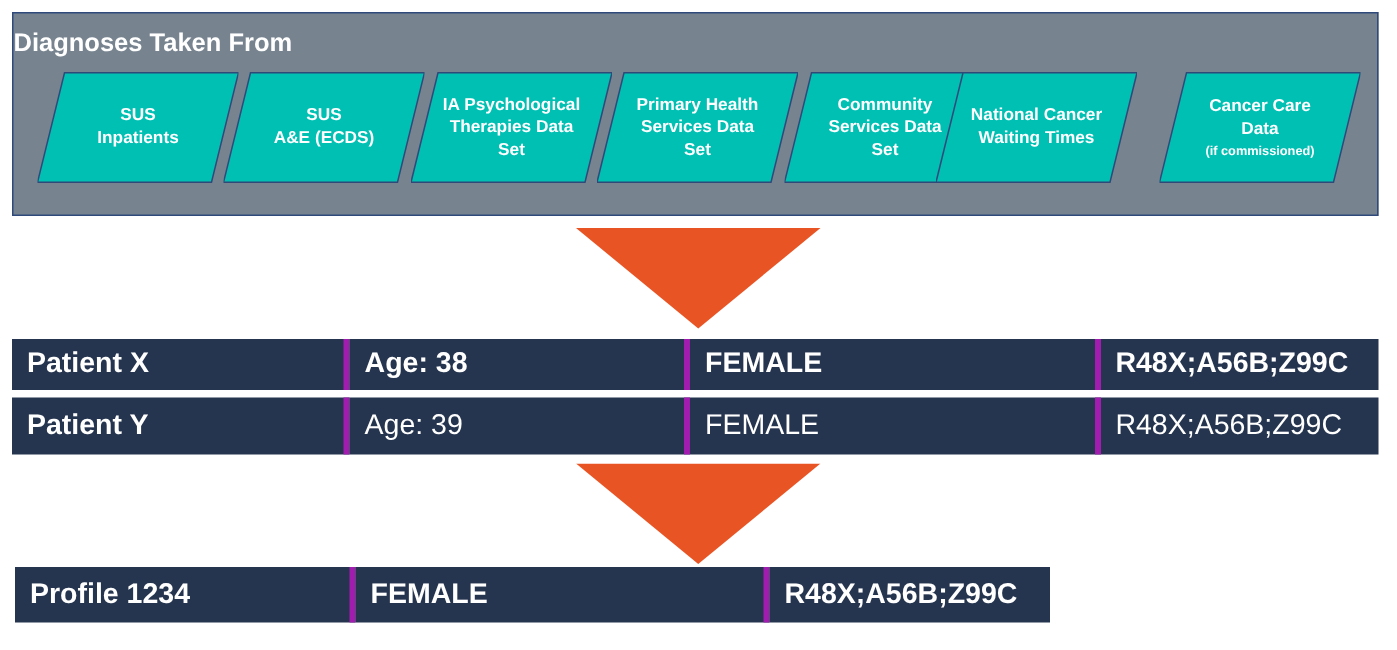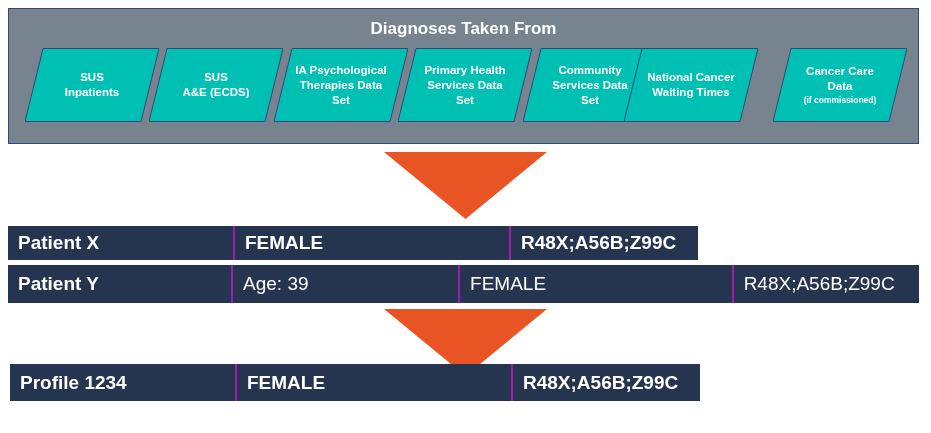--- a/index.html
+++ b/index.html
@@ -1,33 +1,33 @@
 <!DOCTYPE html>
 <html><head>
   <meta charset="utf-8">
   <style>
     html, body { margin: 0; padding: 0; background: #ffffff; }
     body { width: 931px; height: 433px; position: relative; overflow: hidden;
            font-family: "Liberation Sans", "DejaVu Sans", sans-serif; }
     .panel { position: absolute; left: 8px; top: 8px; width: 911px; height: 136px;
              background: #778490; border: 1px solid #2f4a7a; box-sizing: border-box; }
-    .panel-title { position: absolute; left: 0; right: 0; top: 10px; text-align: center;
+    .panel-title { position: absolute; left: 0; right: 0; top: 10px; 
                    color: #ffffff; font-weight: bold; font-size: 17px; }
     .sources { position: absolute; left: 0; top: 0; width: 931px; height: 150px; }
     .source { position: absolute; top: 48px; width: 134px; height: 74px; }
     .source svg { position: absolute; left: 0; top: 0; }
     .source-label { position: absolute; left: 18px; top: 0; width: 98px; height: 74px;
                     display: flex; flex-direction: column; align-items: center; justify-content: center;
                     text-align: center; color: #ffffff; font-weight: bold; font-size: 11.5px; line-height: 15px; }
     .source-label .small { font-size: 8.5px; line-height: 12px; }
     .arrow { position: absolute; }
     .row { position: absolute; left: 8px; width: 911px; display: flex; }
     .cell { background: #26354f; color: #ffffff; box-sizing: border-box;
             display: flex; align-items: center; padding-left: 10px; font-size: 19px;
-            border-right: 2px solid #a21caf; }
+            border-right: 4px solid #a21caf; }
     .cell:last-child { border-right: none; }
     .bold { font-weight: bold; }
     .c1 { width: 227px; } .c2 { width: 229px; } .c3 { width: 276px; } .c4 { width: 187px; }
   </style>
 </head>
 <body>
 
 <div class="panel">
   <div class="panel-title">Diagnoses Taken From</div>
 </div>
@@ -108,32 +108,33 @@
     </div>
   </div>
 </div>
 
 <svg class="arrow" style="left:384px; top:152px" width="164" height="68">
   <polygon points="0,0 163,0 81.5,67" fill="#e95424"></polygon>
 </svg>
 
 <div class="row" style="top:226px; height:34px">
   <div class="cell c1 bold">Patient X</div>
+  <div class="cell c2 bold">Age: 38</div>
   <div class="cell c3 bold">FEMALE</div>
   <div class="cell c4 bold">R48X;A56B;Z99C</div>
 </div>
 
 <div class="row" style="top:265px; height:38px">
   <div class="cell c1 bold">Patient Y</div>
   <div class="cell c2">Age: 39</div>
   <div class="cell c3">FEMALE</div>
   <div class="cell c4">R48X;A56B;Z99C</div>
 </div>
 
 <svg class="arrow" style="left:384px; top:309px" width="164" height="68">
   <polygon points="0,0 163,0 81.5,67" fill="#e95424"></polygon>
 </svg>
 
-<div class="row" style="top:364px; left:10px; width:910px; height:37px">
+<div class="row" style="top:378px; left:10px; width:910px; height:37px">
   <div class="cell c1 bold">Profile 1234</div>
   <div class="cell c3 bold">FEMALE</div>
   <div class="cell c4 bold">R48X;A56B;Z99C</div>
 </div>
 
 </body></html>

